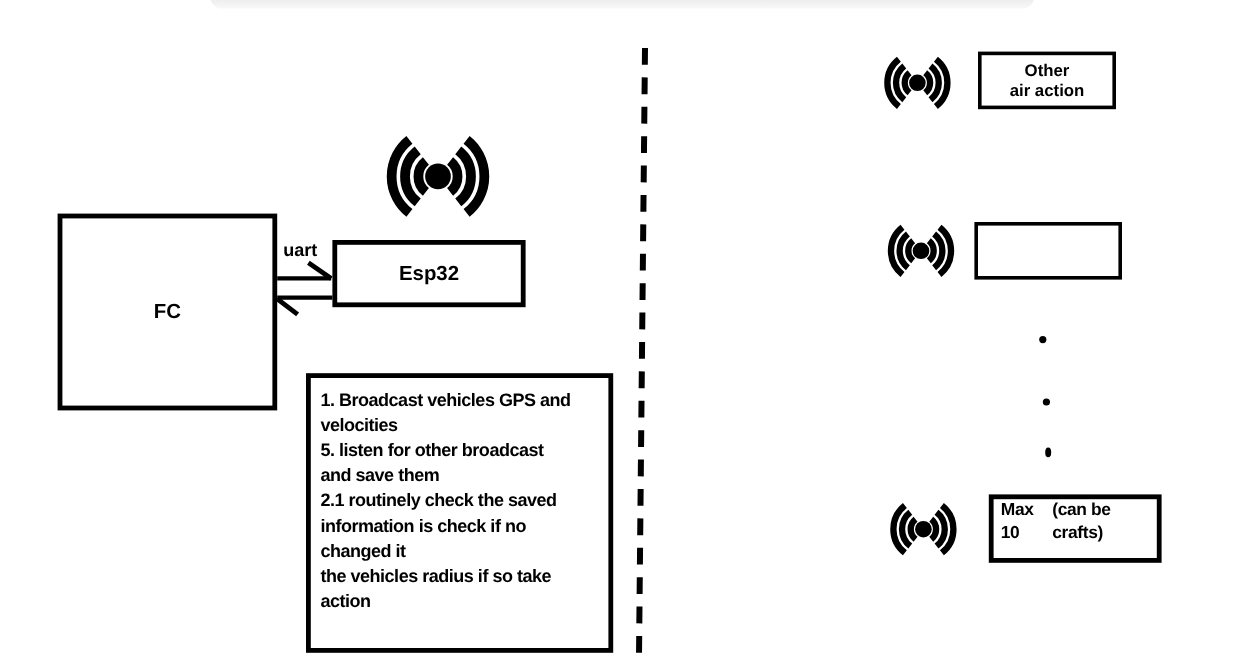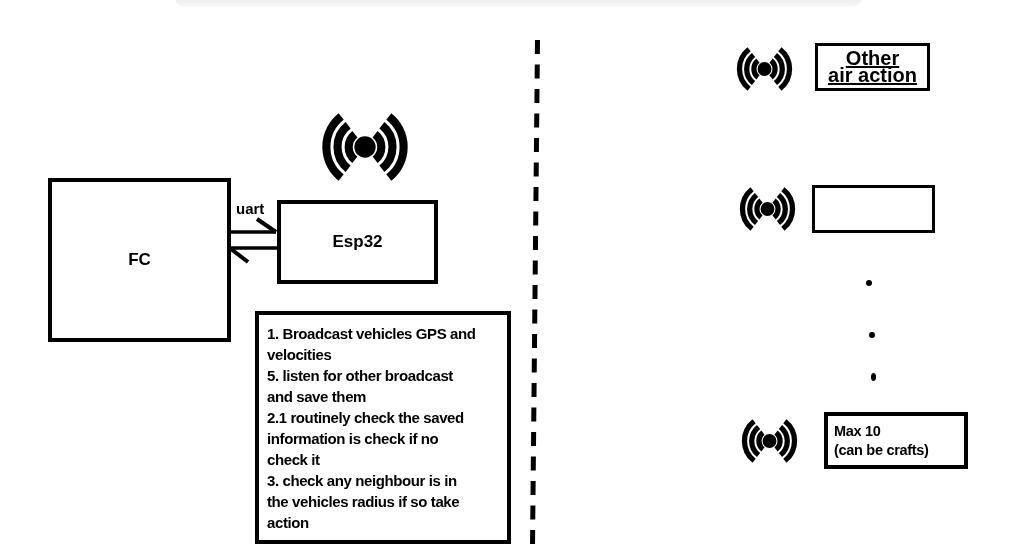--- a/index.html
+++ b/index.html
@@ -25,21 +25,21 @@
     border: 4px solid #000;
     background: #fff;
     box-sizing: border-box;
     display: flex;
     align-items: center;
     justify-content: center;
     font-weight: bold;
   }
 
   .fc-box   { left: 48px;  top: 178px; width: 183px; height: 164px; font-size: 17px; }
-  .esp-box  { left: 277px; top: 200px; width: 161px; height: 84px;  font-size: 17px; }
+  .esp-box  { left: 277px; top: 200px; width: 161px; height: 56px;  font-size: 17px; }
 
   .uart-label {
     left: 236px; top: 200px;
     font-weight: bold; font-size: 15px;
   }
 
   .notes-box {
     left: 255px; top: 311px; width: 256px; height: 233px;
     border: 4px solid #000;
     box-sizing: border-box;
@@ -49,29 +49,28 @@
     font-size: 15px;
     letter-spacing: -0.4px;
     line-height: 21px;
   }
   .notes-box div { white-space: nowrap; }
 
   .row1-box {
     left: 815px; top: 43px;  width: 115px; height: 48px;
     border-width: 3.5px;
     flex-direction: column;
-    font-size: 20px; line-height: 17px; text-decoration: underline;
+    font-size: 14px; line-height: 17px;
   }
   .row2-box {
     left: 812px; top: 185px; width: 123px; height: 48px;
     border-width: 3.5px;
   }
   .row3-box {
     left: 824px; top: 412px; width: 144px; height: 57px;
-    flex-direction: column;
     align-items: flex-start;
     padding-left: 6px;
     font-size: 14.5px; line-height: 19px;
     letter-spacing: -0.3px;
   }
 
   .dot {
     position: absolute;
     width: 6px; height: 6px;
     background: #000;
@@ -125,22 +124,21 @@
     <use href="#wifi-sym"></use>
   </svg>
 
   <div class="abs notes-box">
       <div>1. Broadcast vehicles GPS and</div>
       <div>velocities</div>
       <div>5. listen for other broadcast</div>
       <div>and save them</div>
       <div>2.1 routinely check the saved</div>
       <div>information is check if no</div>
-      <div>check it</div>
-      <div>3. check any neighbour is in</div>
+      <div>changed it</div>
       <div>the vehicles radius if so take</div>
       <div>action</div>
     </div>
 
   <svg class="abs" style="left:526px; top:36px;" width="18" height="516">
     <line x1="11.5" y1="4" x2="6.5" y2="511" stroke="#000" stroke-width="5" stroke-dasharray="14 10.5"></line>
   </svg>
 
   <svg class="abs" style="left:723px; top:40px;" width="83" height="58" viewBox="0 0 112 88">
     <use href="#wifi-sym"></use>

